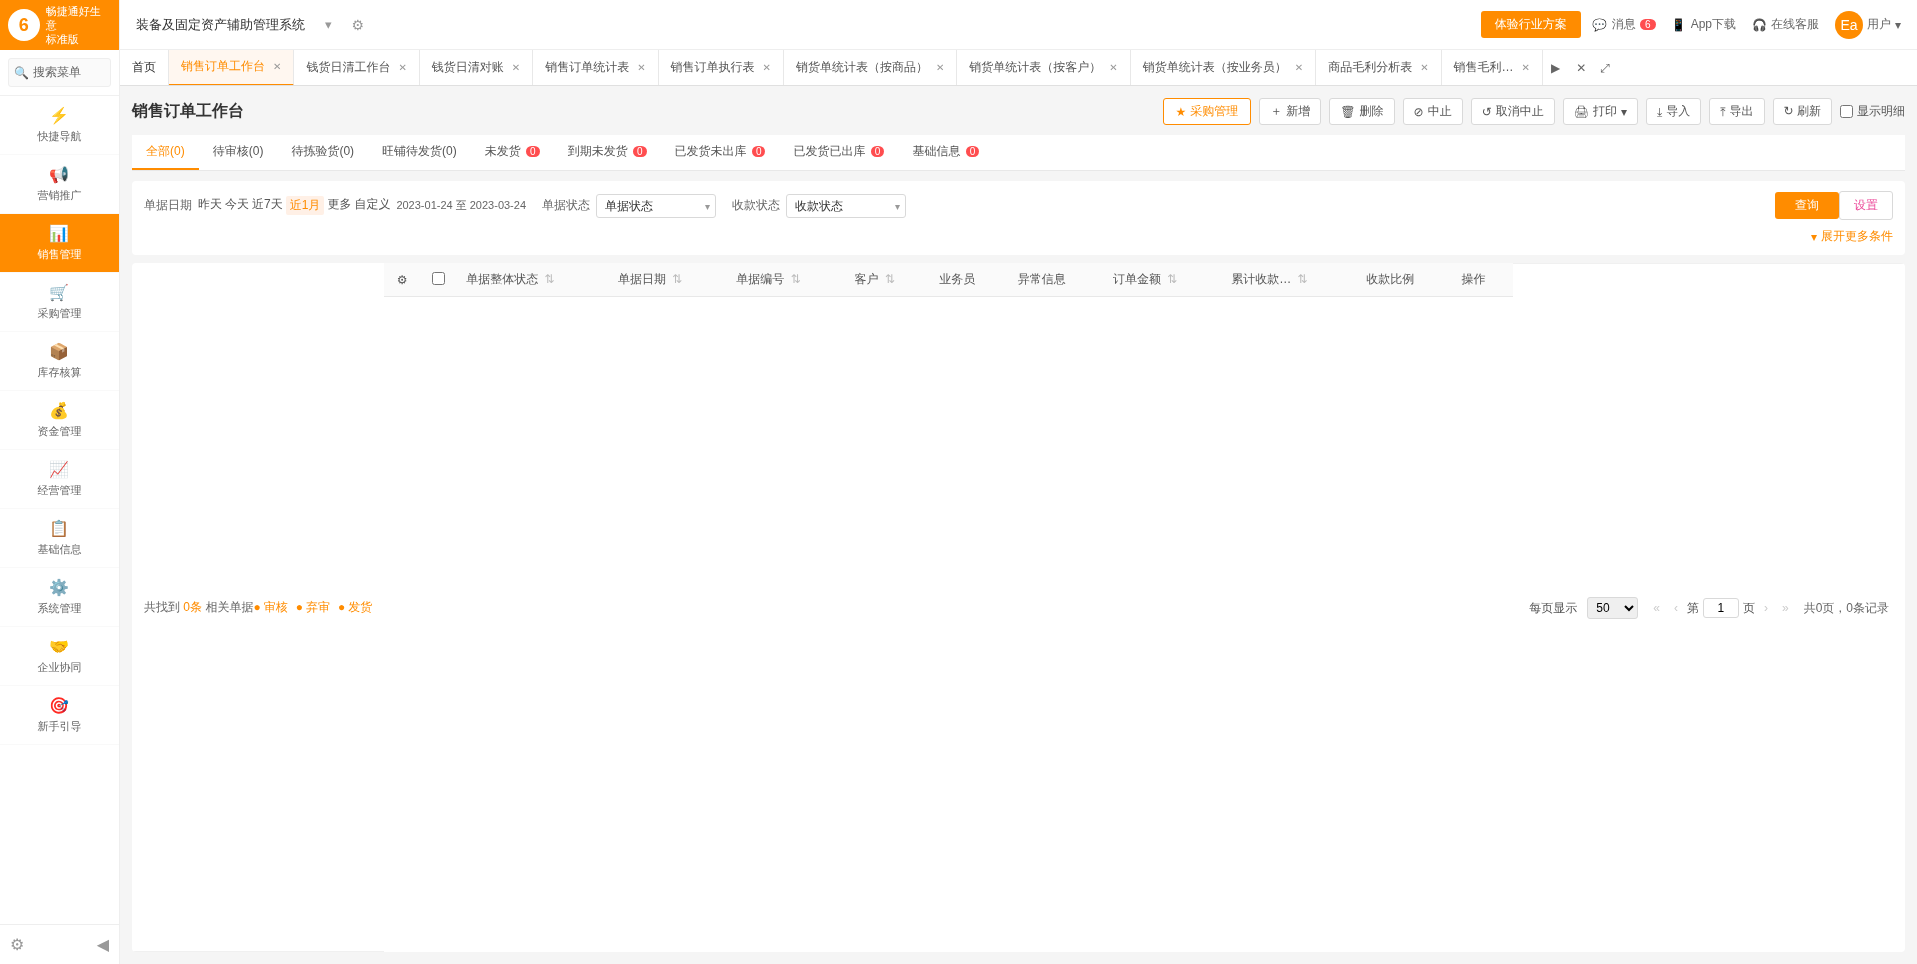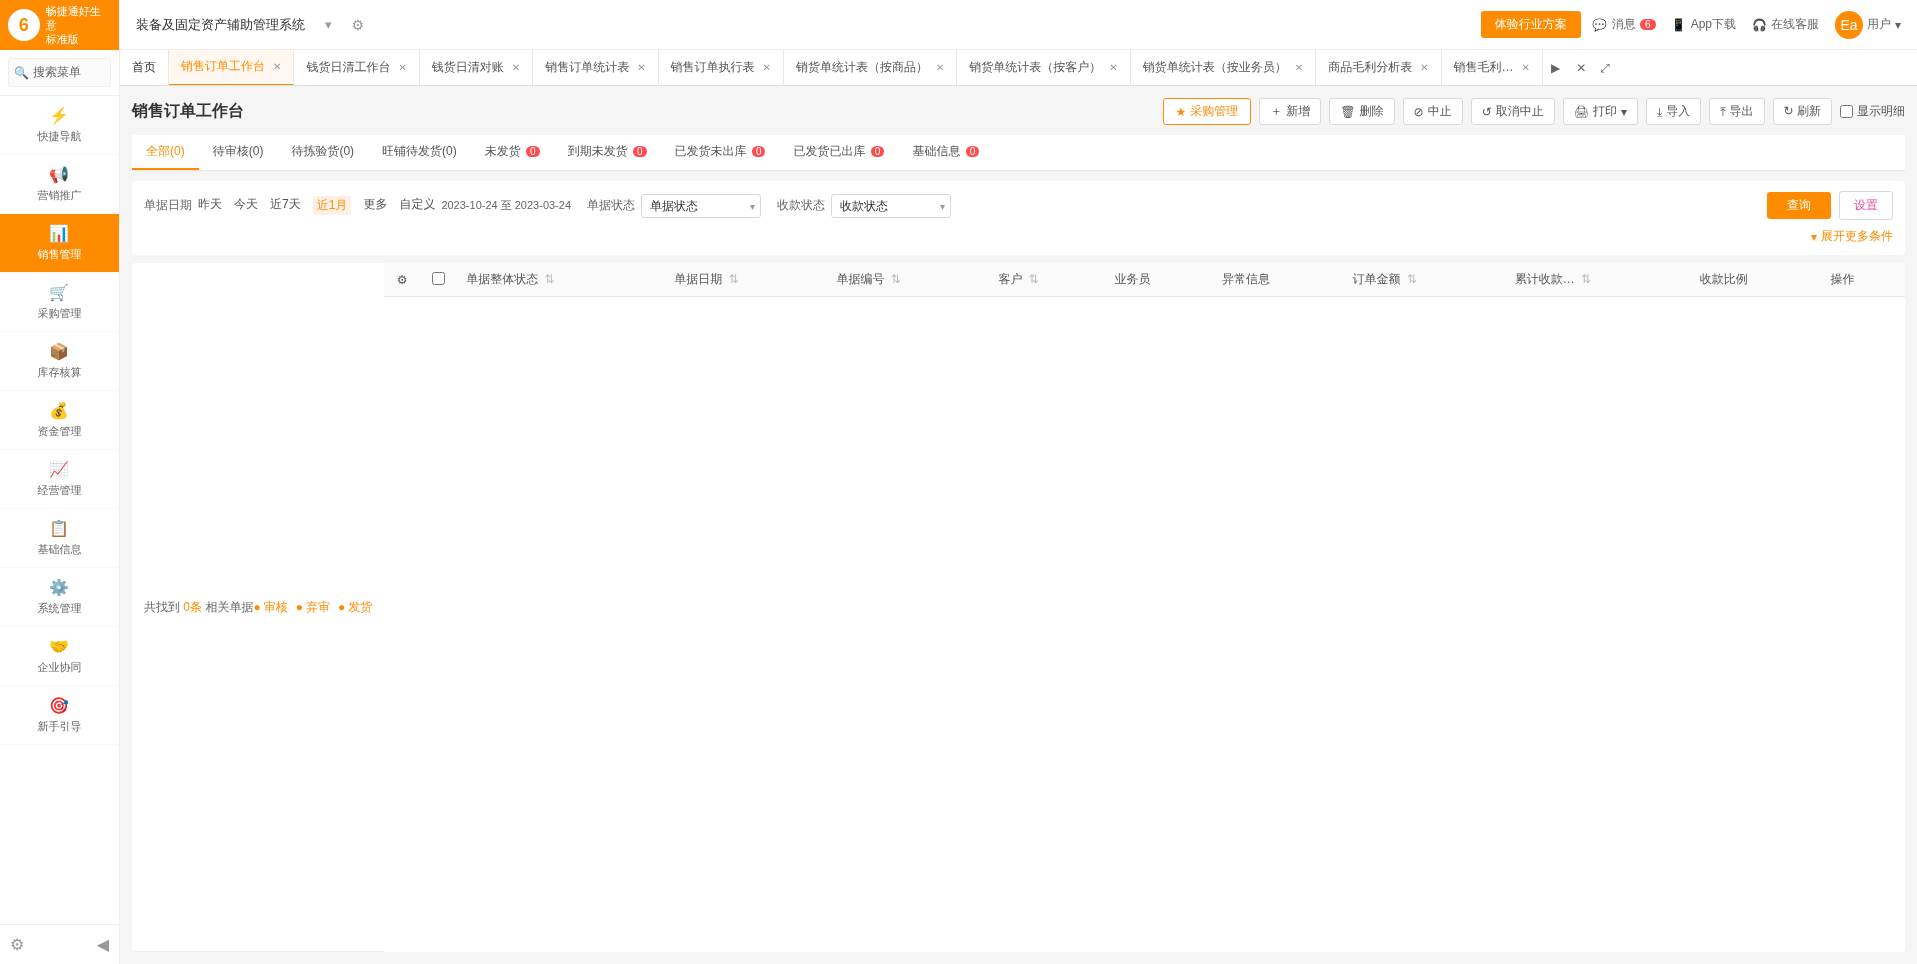--- a/index.html
+++ b/index.html
@@ -55,21 +55,21 @@
     .subtabs { display: flex; align-items: center; gap: 0; margin-bottom: 10px; border-bottom: 1px solid #e8e8e8; background: #fff; }
     .subtab { padding: 8px 14px; cursor: pointer; font-size: 12px; color: #555; border-bottom: 2px solid transparent; white-space: nowrap; }
     .subtab.active { color: #ff8c00; border-bottom: 2px solid #ff8c00; }
     .badge-red { background: #ff4d4f; color: #fff; border-radius: 8px; padding: 0 4px; font-size: 10px; margin-left: 2px; }
 
     
     .filter-bar { background: #fff; padding: 10px 12px; border-radius: 4px; margin-bottom: 8px; }
     .filter-row { display: flex; align-items: center; gap: 16px; flex-wrap: wrap; }
     .filter-item { display: flex; align-items: center; gap: 6px; }
     .filter-label { color: #666; font-size: 12px; white-space: nowrap; }
-    .filter-links { display: flex; gap: 12px; }
+    .filter-links { display: flex; gap: 3px; }
     .filter-link { color: #555; font-size: 12px; cursor: pointer; }
     .filter-link.active { color: #ff8c00; background: #fff0e6; border-radius: 2px; padding: 1px 4px; }
     .filter-date { color: #666; font-size: 11px; }
     .filter-select { border: 1px solid #d9d9d9; border-radius: 3px; padding: 4px 24px 4px 8px; font-size: 12px; color: #333; background: #fff; cursor: pointer; min-width: 120px; appearance: none; }
     .filter-expand { color: #ff8c00; cursor: pointer; font-size: 12px; display: flex; align-items: center; gap: 4px; margin-left: auto; }
     .btn-query { background: #ff8c00; color: #fff; border: none; padding: 5px 20px; border-radius: 3px; cursor: pointer; font-size: 12px; }
     .btn-setting { background: #fff; border: 1px solid #d9d9d9; color: #ec4899; padding: 5px 14px; border-radius: 3px; cursor: pointer; font-size: 12px; }
 
     
     .table-container { background: #fff; border-radius: 4px; flex: 1; display: flex; flex-direction: row; overflow: hidden; }
@@ -351,39 +351,39 @@
         <div class="filter-item">
           <span class="filter-label">单据日期</span>
           <div class="filter-links">
             <span class="filter-link">昨天</span>
             <span class="filter-link">今天</span>
             <span class="filter-link">近7天</span>
             <span class="filter-link active">近1月</span>
             <span class="filter-link">更多</span>
             <span class="filter-link">自定义</span>
           </div>
-          <span class="filter-date">2023-10-24 至 2023-03-24</span>
+          <span class="filter-date">2023-01-24 至 2023-03-24</span>
         </div>
         <div class="filter-item">
           <span class="filter-label">单据状态</span>
           <div class="select-wrapper">
             <select class="filter-select">
               <option>单据状态</option>
             </select>
           </div>
         </div>
         <div class="filter-item">
           <span class="filter-label">收款状态</span>
           <div class="select-wrapper">
             <select class="filter-select">
               <option>收款状态</option>
             </select>
           </div>
         </div>
-        <div style="margin-left:auto;display:flex;gap:8px;align-items:center;">
+        <div style="margin-left:auto;display:flex;align-items:center;">
           <button class="btn-query">查询</button>
           <button class="btn-setting">设置</button>
         </div>
       </div>
       <div style="margin-top:8px;display:flex;justify-content:center;">
         <span class="filter-expand">
           <span>▾</span>
           <span>展开更多条件</span>
         </span>
       </div>
@@ -460,15 +460,33 @@
               </th>
             </tr>
           </thead>
           <tbody id="table-body">
             
           </tbody>
         </table>
 
       </div>
 
+      <div class="pagination">
+        <span>每页显示</span>
+        <select class="page-size-select">
+          <option>50</option>
+          <option>100</option>
+          <option>200</option>
+        </select>
+        <div class="page-nav">
+          <span class="page-nav-btn disabled">«</span>
+          <span class="page-nav-btn disabled">‹</span>
+          <span>第</span>
+          <input class="page-input" type="text" value="1" style="">
+          <span>页</span>
+          <span class="page-nav-btn disabled">›</span>
+          <span class="page-nav-btn disabled">»</span>
+        </div>
+        <span class="page-total">共0页，0条记录</span>
+      </div>
     </div>
   </div>
 </div>
 
 </body></html>

